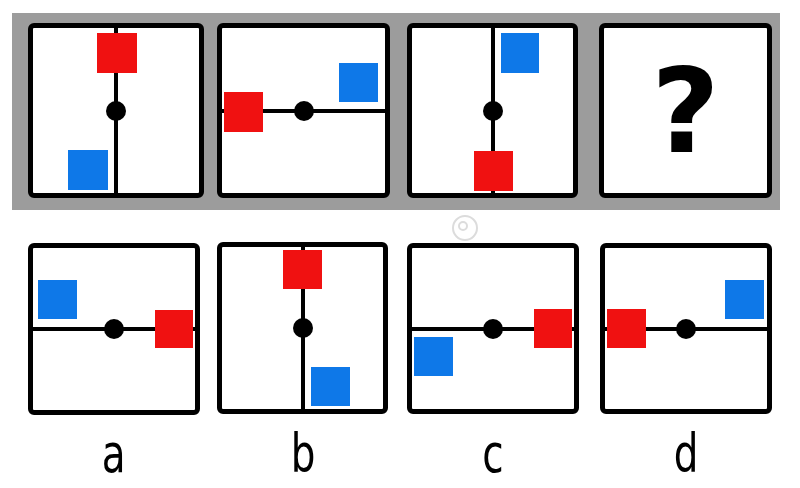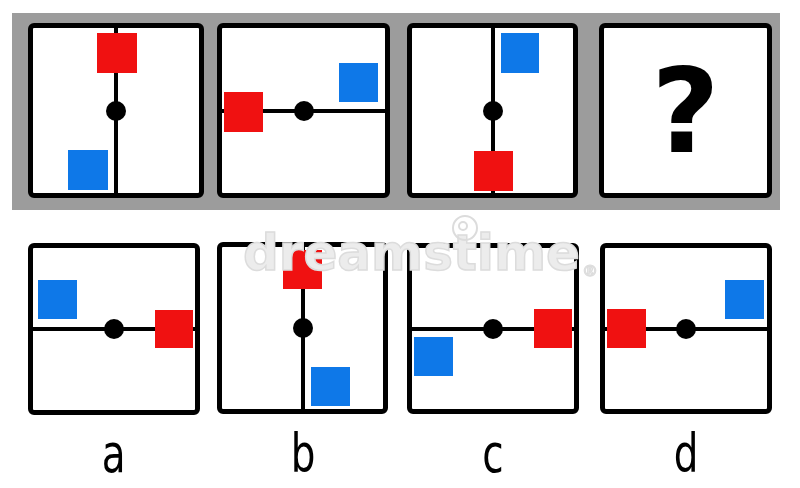--- a/index.html
+++ b/index.html
@@ -126,16 +126,15 @@
   <div class="label lb">
       <span>b</span>
     </div>
   <div class="label lc">
       <span>c</span>
     </div>
   <div class="label ld">
       <span>d</span>
     </div>
 
-  <div class="watermark"><span>dreamstime</span><span class="wm-reg">®</span></div>
   <div class="wm-spiral"></div>
 
 </div>
 
 </body></html>

